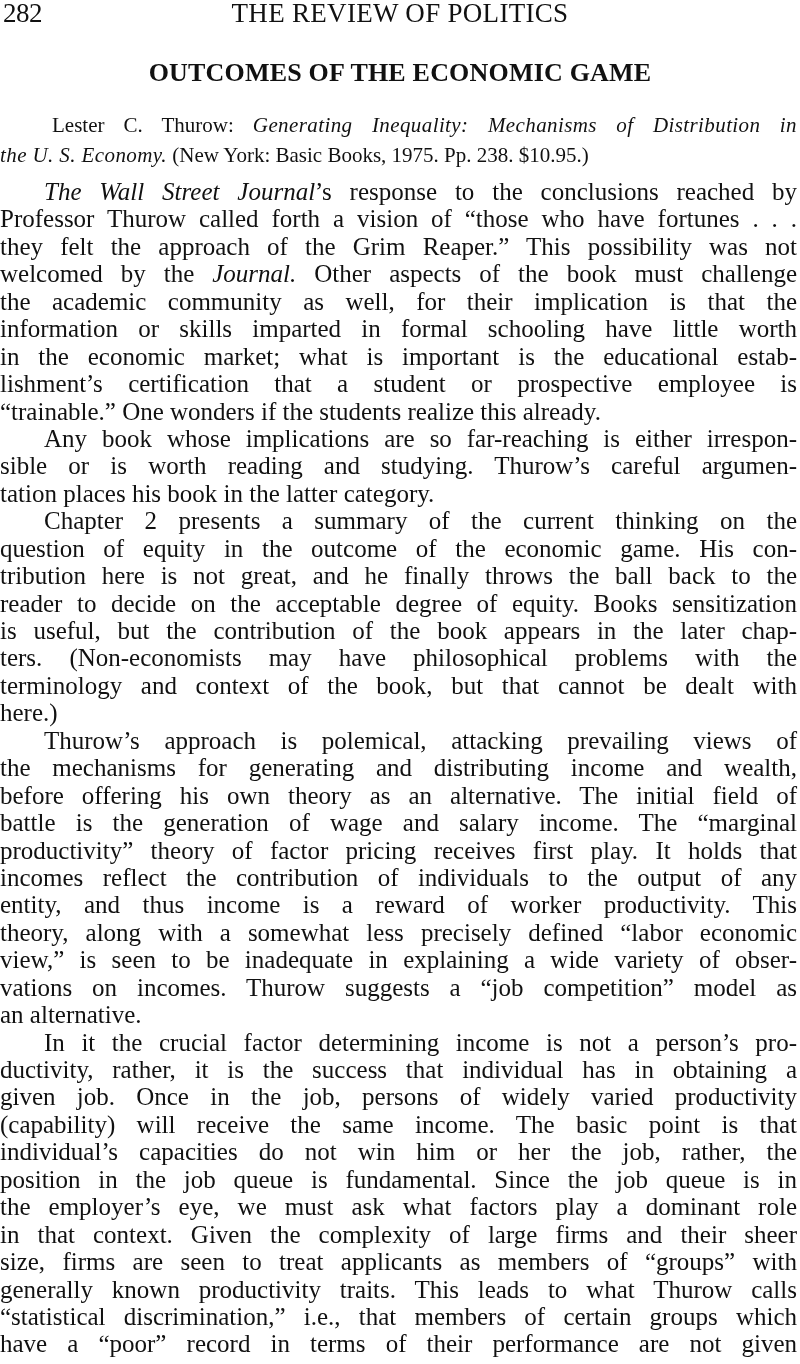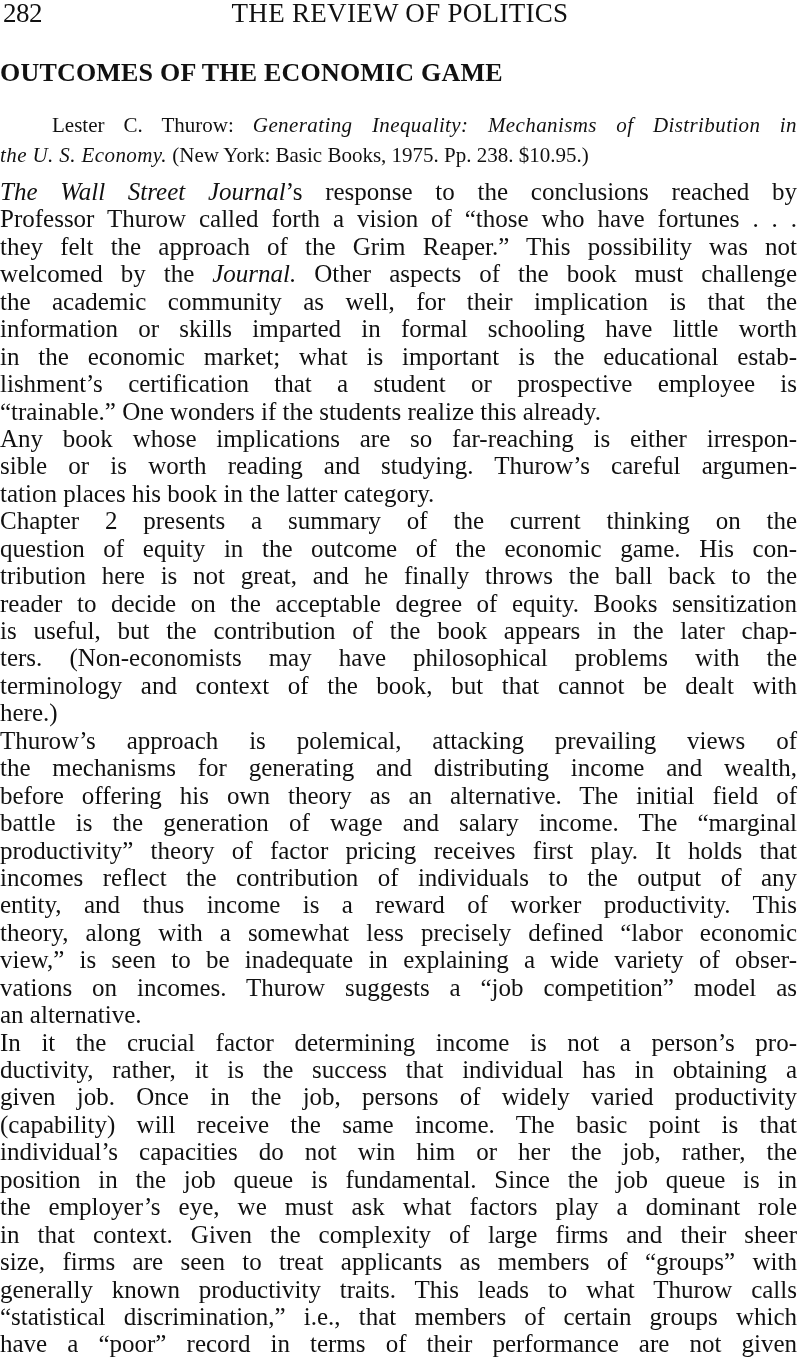--- a/index.html
+++ b/index.html
@@ -14,39 +14,39 @@
   }
   .page-number {
     position: absolute; left: 3px; top: -2px;
     font-size: 27px; letter-spacing: -0.5px;
   }
   .journal-title {
     position: absolute; left: 0; width: 800px; top: -2px; text-align: center;
     font-size: 27px; letter-spacing: 0.3px;
   }
   .article-title {
-    position: absolute; left: 0; width: 800px; top: 58px; 
+    position: absolute; left: 0; width: 800px; top: 58px; text-align: center;
     font-size: 26px; font-weight: bold; letter-spacing: 0.2px;
   }
   .byline {
     position: absolute; left: 0; width: 797px; top: 110px;
     font-size: 21px; line-height: 30px;
   }
   .byline .line { display: block; white-space: nowrap; }
   .byline .first { padding-left: 52px; text-align-last: justify; text-align: justify; }
   .byline i { font-style: italic; letter-spacing: 0.4px; }
   .body-text {
     position: absolute; left: 0; width: 797px; top: 178px;
     font-size: 25px; line-height: 27.45px;
   }
   .ln {
     display: block; white-space: nowrap; text-align: justify; text-align-last: justify;
     height: 27.45px; overflow: visible;
   }
-  .ln.indent { }
+  .ln.indent { padding-left: 44px; }
   .ln.last { text-align-last: left; }
   .ln i { font-style: italic; }
 </style>
 </head>
 <body>
 
 <div class="page">
 
   <div class="running-head">
     <span class="page-number">282</span>

